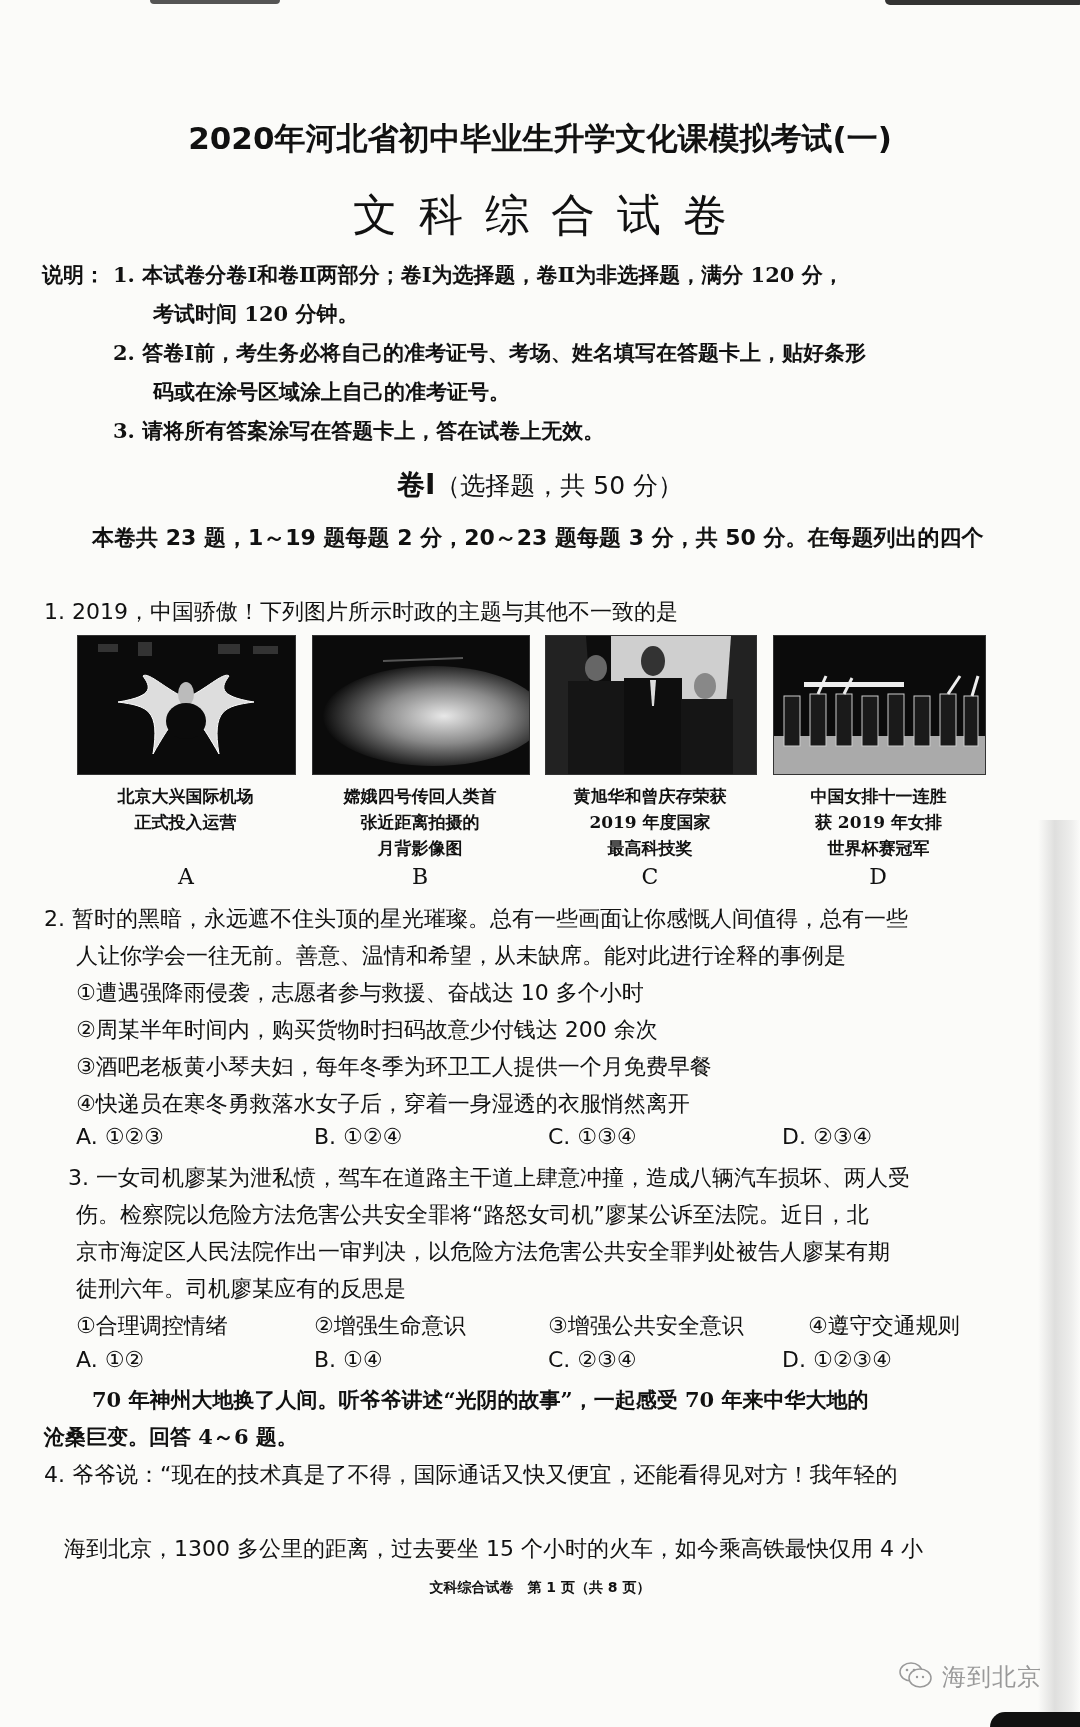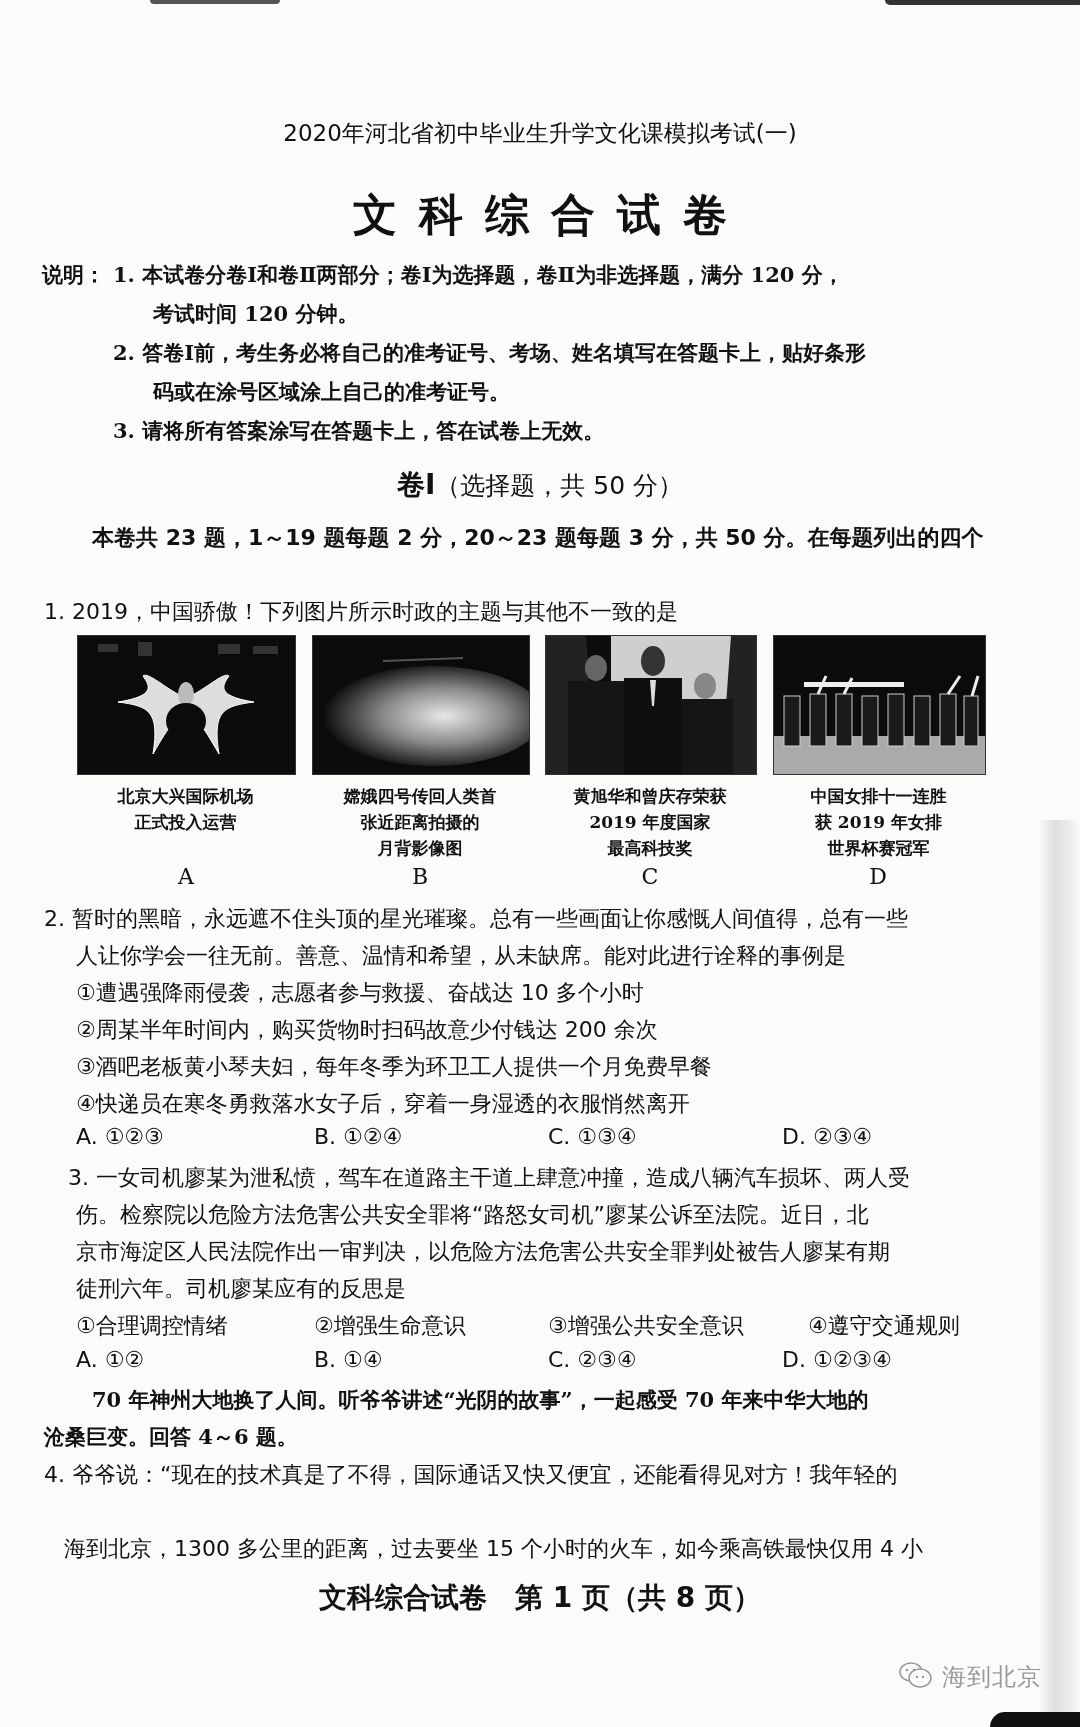--- a/index.html
+++ b/index.html
@@ -11,44 +11,44 @@
       position: relative;
     }
     .page { position: absolute; left: 0; top: 0; width: 1080px; height: 1727px; }
     .top-shadow-l { position: absolute; left: 150px; top: 0; width: 130px; height: 4px; background: #555; border-radius: 0 0 40px 40px; }
     .top-shadow-r { position: absolute; left: 885px; top: 0; width: 195px; height: 5px; background: #333; border-radius: 0 0 10px 60px; }
     .right-fold { position: absolute; left: 1038px; top: 820px; width: 42px; height: 907px;
       background: linear-gradient(90deg, rgba(0,0,0,0) 0%, rgba(170,170,170,0.35) 40%, rgba(200,200,200,0.25) 80%, rgba(0,0,0,0) 100%); }
     .bottom-dark { position: absolute; left: 990px; top: 1712px; width: 90px; height: 15px; background: #111; border-radius: 60px 0 0 0; }
 
     .title1 { position: absolute; left: 0; width: 1080px; top: 118px; text-align: center;
-      font-family: "DejaVu Sans", "Liberation Sans", sans-serif; font-weight: normal; font-size: 23px; letter-spacing: 0px; }
+      font-family: "DejaVu Sans", "Liberation Sans", sans-serif; font-weight: bold; font-size: 31px; letter-spacing: 0px; }
     .title2 { position: absolute; left: 0; width: 1080px; top: 186px; text-align: center;
-      font-family: "DejaVu Sans", "Liberation Sans", sans-serif; font-weight: bold; font-size: 44px; letter-spacing: 22px; padding-left: 22px; box-sizing: border-box; }
+      font-family: "DejaVu Sans", "Liberation Sans", sans-serif; font-weight: normal; font-size: 44px; letter-spacing: 22px; padding-left: 22px; box-sizing: border-box; }
 
     .line { position: absolute; white-space: nowrap; font-size: 21px; }
     .bold { font-weight: bold; }
     .sans { font-family: "DejaVu Sans", "Liberation Sans", sans-serif; }
     .notes-label { position: absolute; left: 42px; top: 261px; font-weight: bold; font-size: 21px; }
 
     .section-head { position: absolute; left: 0; width: 1080px; top: 466px; text-align: center; font-size: 25px; }
     .section-head .vol { font-weight: bold; font-family: "DejaVu Sans", "Liberation Sans", sans-serif; font-size: 28px; }
 
     .q-line { font-family: "DejaVu Sans", "Liberation Sans", sans-serif; font-size: 22px; }
     .intro-line { font-family: "DejaVu Sans", "Liberation Sans", sans-serif; font-weight: bold; font-size: 22px; }
 
     .photo { position: absolute; top: 635px; height: 138px; background: #0a0a0a; border: 1px solid #333; overflow: hidden; }
     .caption { position: absolute; top: 783px; text-align: center; font-size: 17px; font-weight: bold; line-height: 26px; }
     .caption div { white-space: nowrap; }
     .opt-letter { position: absolute; top: 864px; font-size: 22px; text-align: center; width: 40px; }
 
     .choice { position: absolute; font-family: "DejaVu Sans", "Liberation Sans", sans-serif; font-size: 22px; white-space: nowrap; }
 
     .footer { position: absolute; left: 0; width: 1080px; top: 1579px; text-align: center;
-      font-family: "DejaVu Sans", "Liberation Sans", sans-serif; font-weight: bold; font-size: 28px; }
+      font-family: "DejaVu Sans", "Liberation Sans", sans-serif; font-weight: bold; font-size: 14px; }
     .watermark { position: absolute; left: 898px; top: 1660px; display: flex; align-items: center; gap: 8px; color: #888; }
     .watermark .wm-text { font-family: "DejaVu Sans", "Liberation Sans", sans-serif; font-size: 24px; color: #999; letter-spacing: 1px; }
   </style>
 </head>
 <body>
 
 <div class="page">
   <div class="top-shadow-l"></div>
   <div class="top-shadow-r"></div>
   <div class="right-fold"></div>

